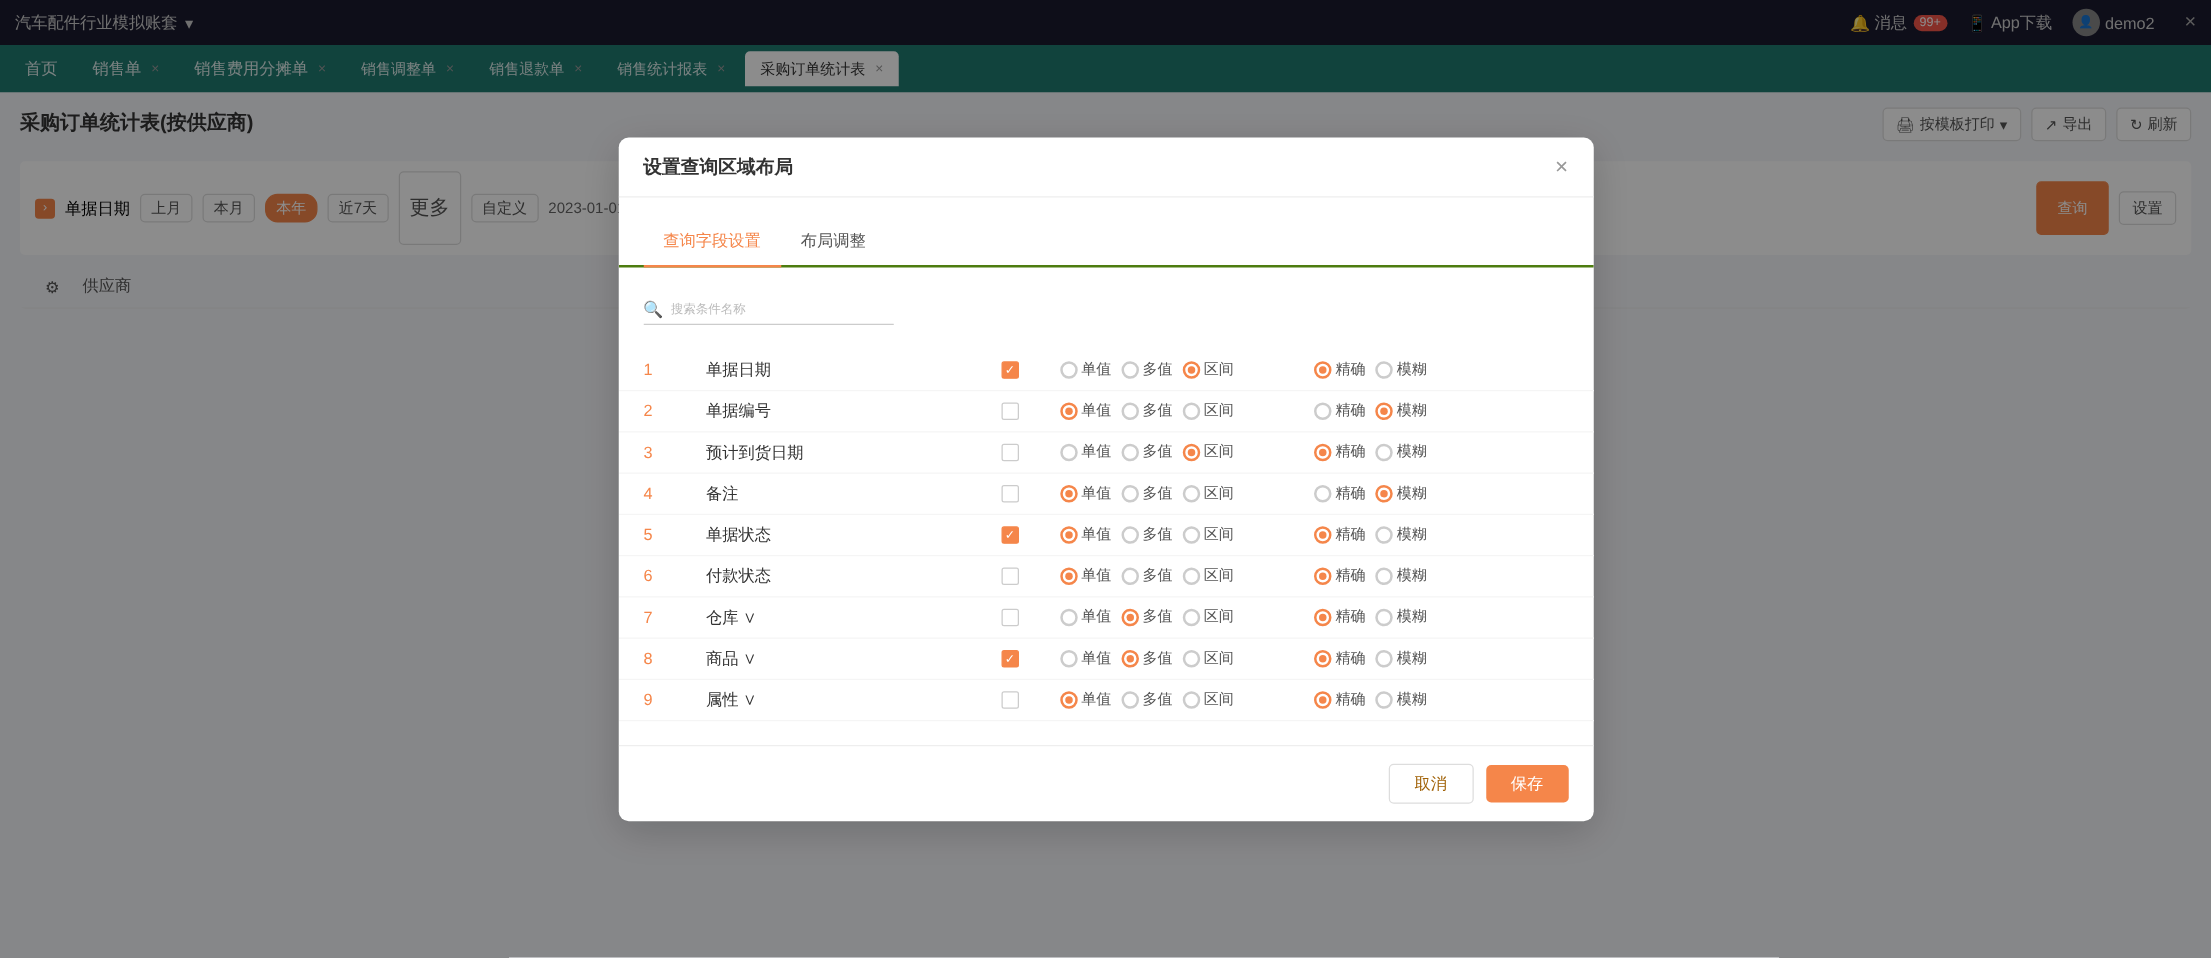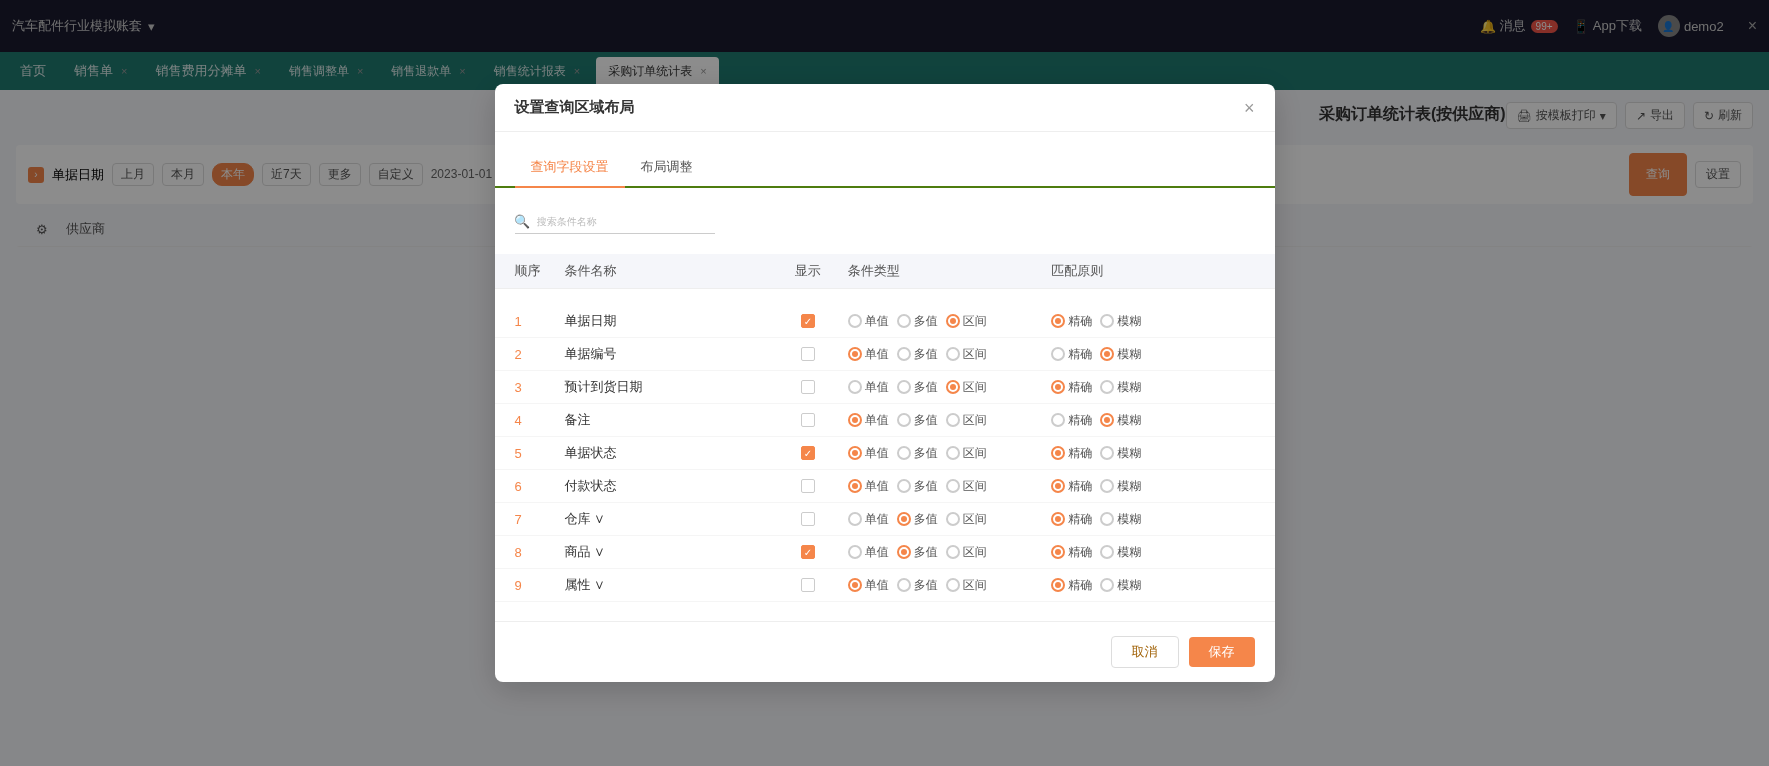--- a/index.html
+++ b/index.html
@@ -1,21 +1,21 @@
 <!DOCTYPE html>
 <html><head>
   <meta charset="utf-8">
   <style>
     * { box-sizing: border-box; margin: 0; padding: 0; }
     body { font-family: 'Microsoft YaHei', Arial, sans-serif; font-size: 13px; background: #f0f2f5; overflow: hidden; }
 
     
     .top-bar {
       background: #1a1a2e;
-      height: 52px;
+      height: 36px;
       display: flex;
       align-items: center;
       justify-content: space-between;
       padding: 0 12px;
       color: #ccc;
     }
     .top-bar-left { font-size: 13px; color: #ccc; display: flex; align-items: center; gap: 6px; }
     .top-bar-right { display: flex; align-items: center; gap: 16px; font-size: 13px; }
     .top-bar-right .badge { background: #f5564a; color: white; border-radius: 10px; padding: 1px 5px; font-size: 10px; margin-left: 2px; }
     .close-x { color: #aaa; font-size: 16px; cursor: pointer; margin-left: 8px; }
@@ -250,21 +250,21 @@
     <span>销售统计报表</span>
     <span class="tab-close">×</span>
   </span>
   <span class="tab-item active" style="font-size:12px;align-items:center;">
     <span>采购订单统计表</span>
     <span class="tab-close">×</span>
   </span>
 </div>
 
 <div class="page-area">
-  <div style="display:flex;align-items:center;justify-content:flex-end;margin-bottom:8px;">
+  <div style="display:flex;align-items:center;justify-content:space-between;margin-bottom:8px;">
     <h2 class="page-title">采购订单统计表(按供应商)</h2>
     <div class="toolbar">
       <button class="toolbar-btn">
         <span>🖨</span>
         <span>按模板打印</span>
         <span>▾</span>
       </button>
       <button class="toolbar-btn">
         <span>↗</span>
         <span>导出</span>
@@ -278,21 +278,21 @@
 
   <div class="filter-bar">
     <span style="width:16px;height:16px;background:#f5864a;border-radius:3px;display:inline-flex;align-items:center;justify-content:center;cursor:pointer;">
       <span style="color:white;font-size:10px;">›</span>
     </span>
     <span>单据日期</span>
     <button class="toolbar-btn" style="padding:2px 8px;font-size:12px;">上月</button>
     <button class="toolbar-btn" style="padding:2px 8px;font-size:12px;">本月</button>
     <button class="toolbar-btn" style="padding:2px 8px;font-size:12px;background:#f5864a;color:white;border-color:#f5864a;border-radius:10px;">本年</button>
     <button class="toolbar-btn" style="padding:2px 8px;font-size:12px;text-align:right;">近7天</button>
-    <button class="toolbar-btn" style="padding:2px 8px;font-size:12px;">更多</button>
+    <button class="toolbar-btn" style="padding:18px 8px;font-size:16px;">更多</button>
     <button class="toolbar-btn" style="padding:2px 8px;font-size:12px;">自定义</button>
     <span class="date-range">2023-01-01 至 2023-12-31</span>
     <span style="flex:1;"></span>
     <button class="toolbar-btn" style="background:#f5864a;color:white;border-color:#f5864a;padding:12px 16px;">查询</button>
     <button class="toolbar-btn">设置</button>
   </div>
 
   <div class="table-area">
     <div class="dt-head">
       <div class="col-gear">⚙</div>
@@ -314,27 +314,20 @@
         <div class="dialog-tab">布局调整</div>
       </div>
 
       <div class="dialog-search">
         <div class="search-box">
           <span style="color:#aaa;">🔍</span>
           <input type="text" placeholder="搜索条件名称" style="">
         </div>
       </div>
 
-      <div class="dt-head" style="padding:8px 20px;">
-        <div class="col-order-h">顺序</div>
-        <div class="col-name">条件名称</div>
-        <div class="col-show">显示</div>
-        <div class="col-type">条件类型</div>
-        <div class="col-match">匹配原则</div>
-      </div>
 
       <div class="dt-body" id="dialog-rows">
           <div class="dt-row">
             <div class="col-order">1</div>
             <div class="col-name">单据日期</div>
             <div class="col-show">
               <div class="checkbox-sq checked"></div>
             </div>
             <div class="col-type">
               <div class="radio-group">

